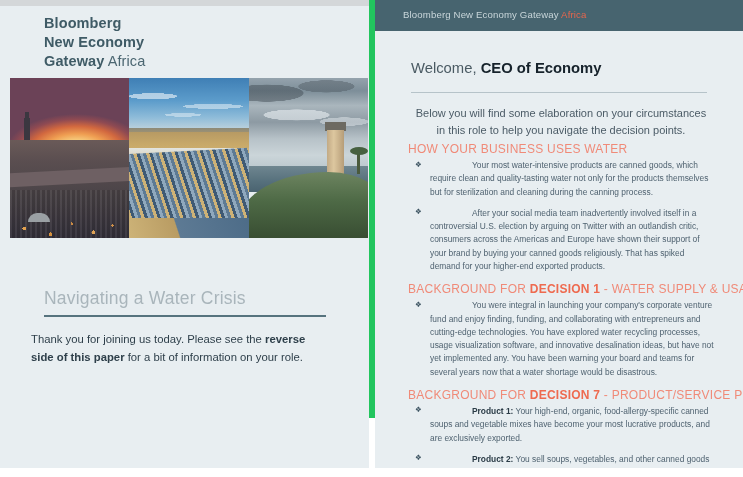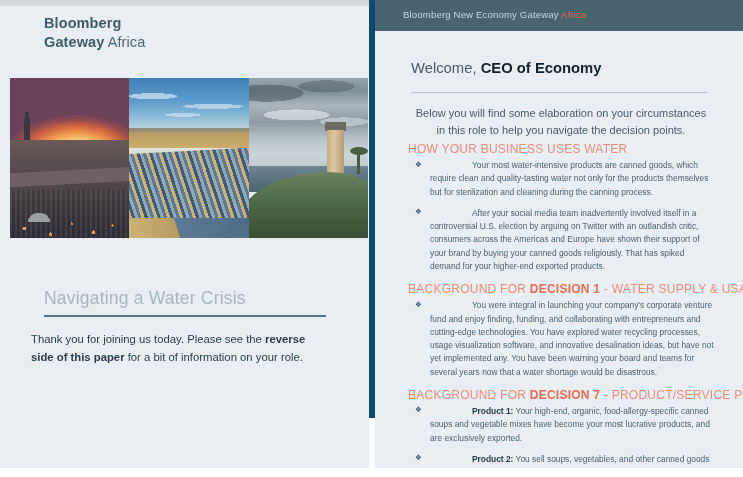--- a/index.html
+++ b/index.html
@@ -12,21 +12,21 @@
     height: 477px;
     font-family: "Liberation Sans", sans-serif;
     overflow: hidden;
     position: relative;
   }
 
   .page-wrap {
     position: relative;
     width: 743px;
     height: 418px;
-    background: #0c4a6e;
+    background: #22c55e;
   }
 
   
   .panel-left {
     position: absolute;
     left: 0px;
     top: 0px;
     width: 369px;
     height: 468px;
     background: #e8eef1;
@@ -316,20 +316,21 @@
 </head>
 <body>
 
 <div class="page-wrap">
 
   <div class="panel-left">
     <div class="left-topbar"></div>
 
     <div class="brand-block">
       <span class="brand-line brand-bold">Bloomberg</span>
+      <span class="brand-line brand-bold">New Economy</span>
       <span class="brand-line"><b class="brand-bold">Gateway</b> <span class="brand-light">Africa</span></span>
     </div>
 
     <div class="photo-strip">
       <div class="photo photo-1">
         <div class="sky"></div>
         <div class="minaret"></div>
         <div class="city"></div>
         <div class="roofline"></div>
         <div class="crowd"></div>

